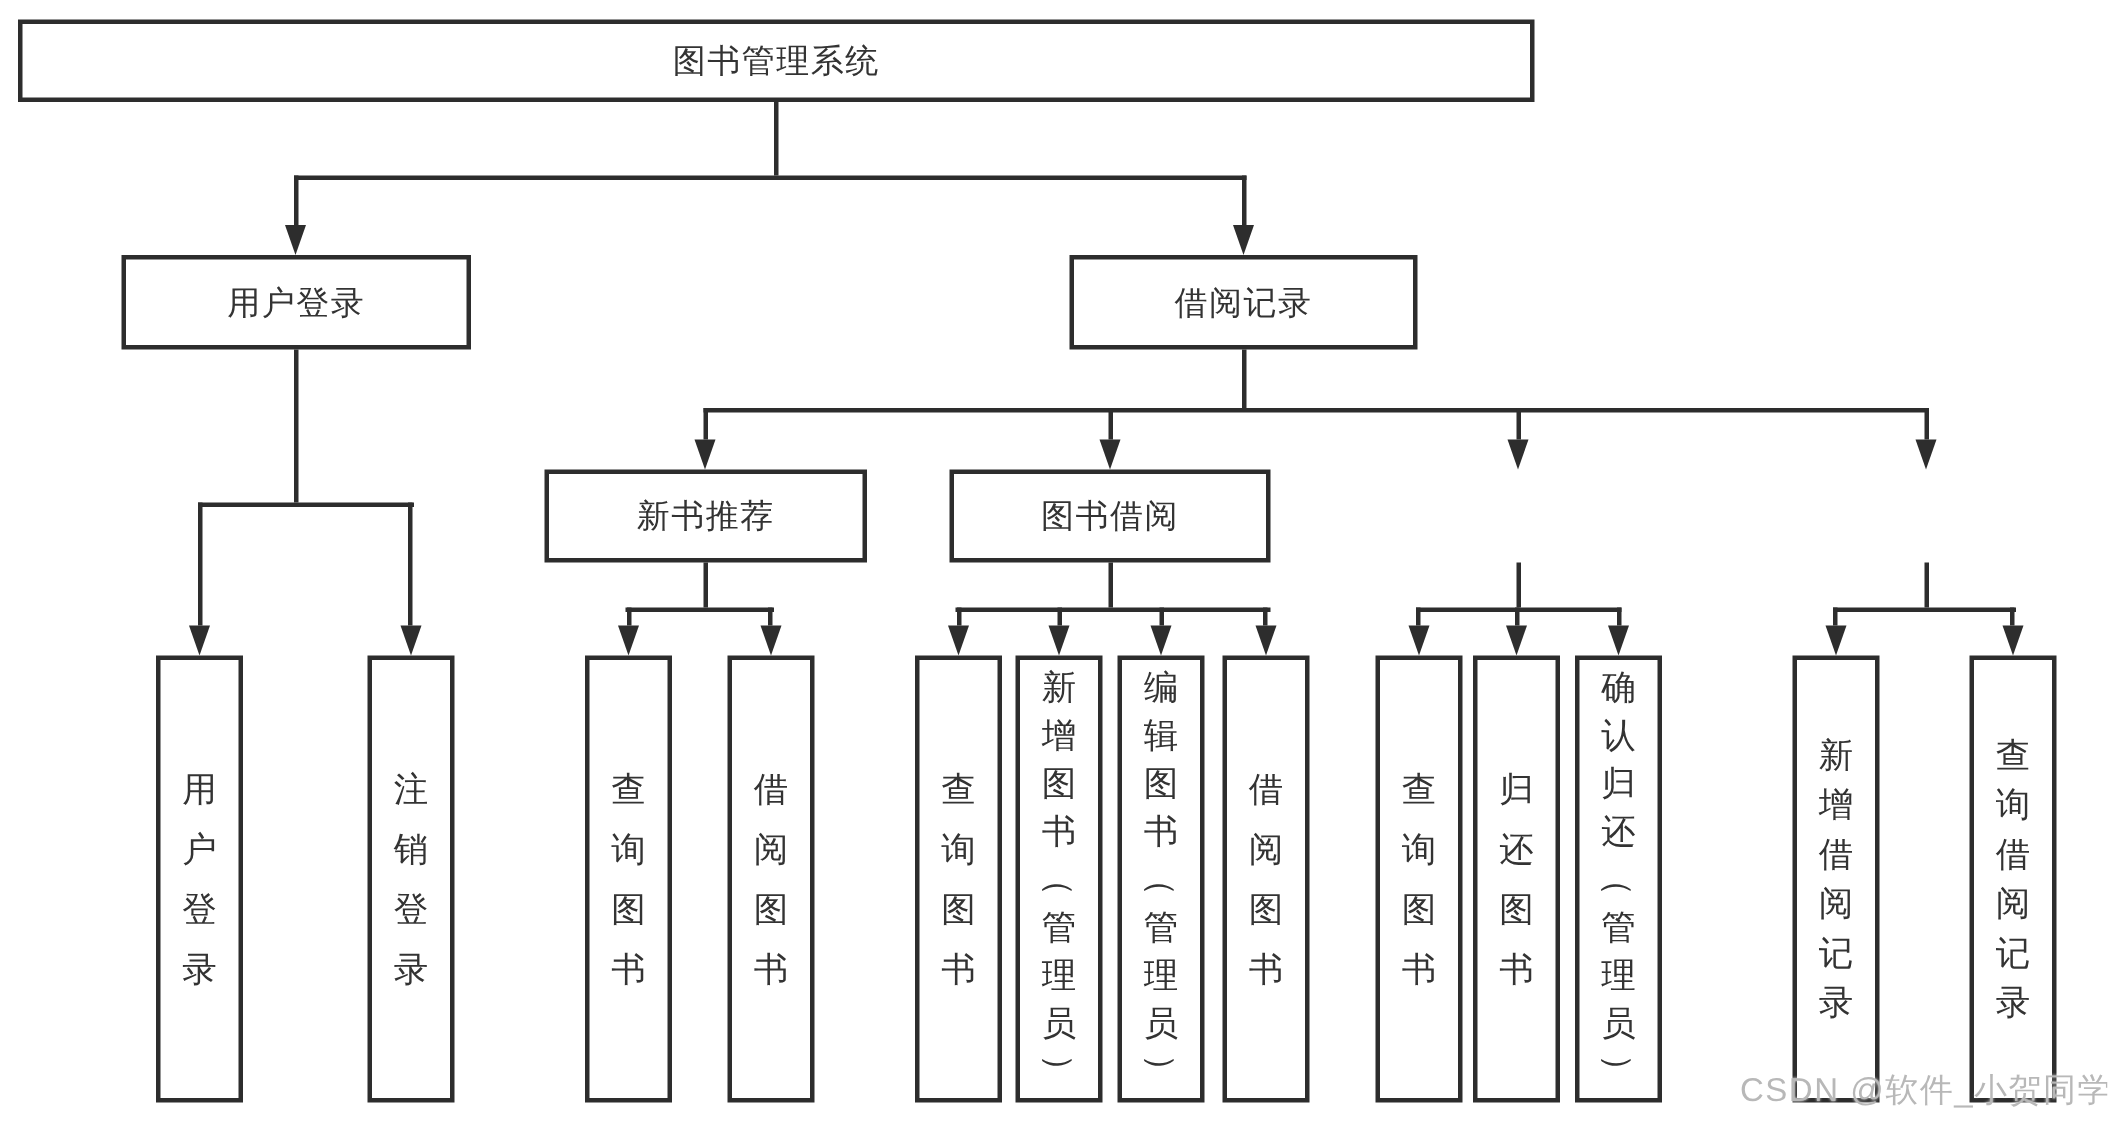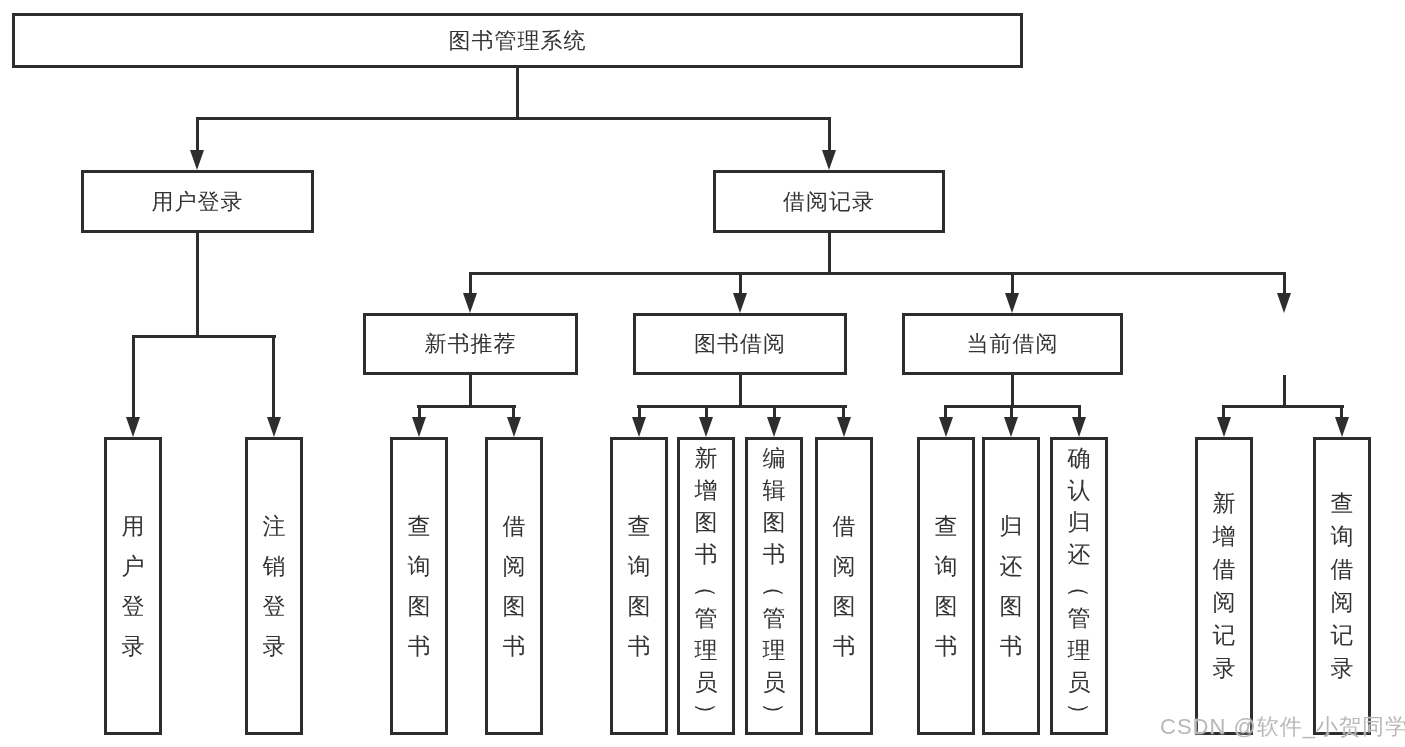--- a/index.html
+++ b/index.html
@@ -75,23 +75,20 @@
   </div>
   <div class="box" style="left:713px;top:170px;width:232px;height:63px;">
     <span class="hlabel">借阅记录</span>
   </div>
 
   <div class="box" style="left:363px;top:313px;width:215px;height:62px;">
     <span class="hlabel">新书推荐</span>
   </div>
   <div class="box" style="left:633px;top:313px;width:214px;height:62px;">
     <span class="hlabel">图书借阅</span>
-  </div>
-  <div class="box" style="left:902px;top:313px;width:221px;height:62px;">
-    <span class="hlabel">当前借阅</span>
   </div>
 
   <div class="box vbox" style="left:104px;top:437px;">
     <div class="vlabel">
         <span style="line-height: 40px;">用</span>
         <span style="line-height: 40px;">户</span>
         <span style="line-height: 40px;">登</span>
         <span style="line-height: 40px;">录</span>
       </div>
   </div>

